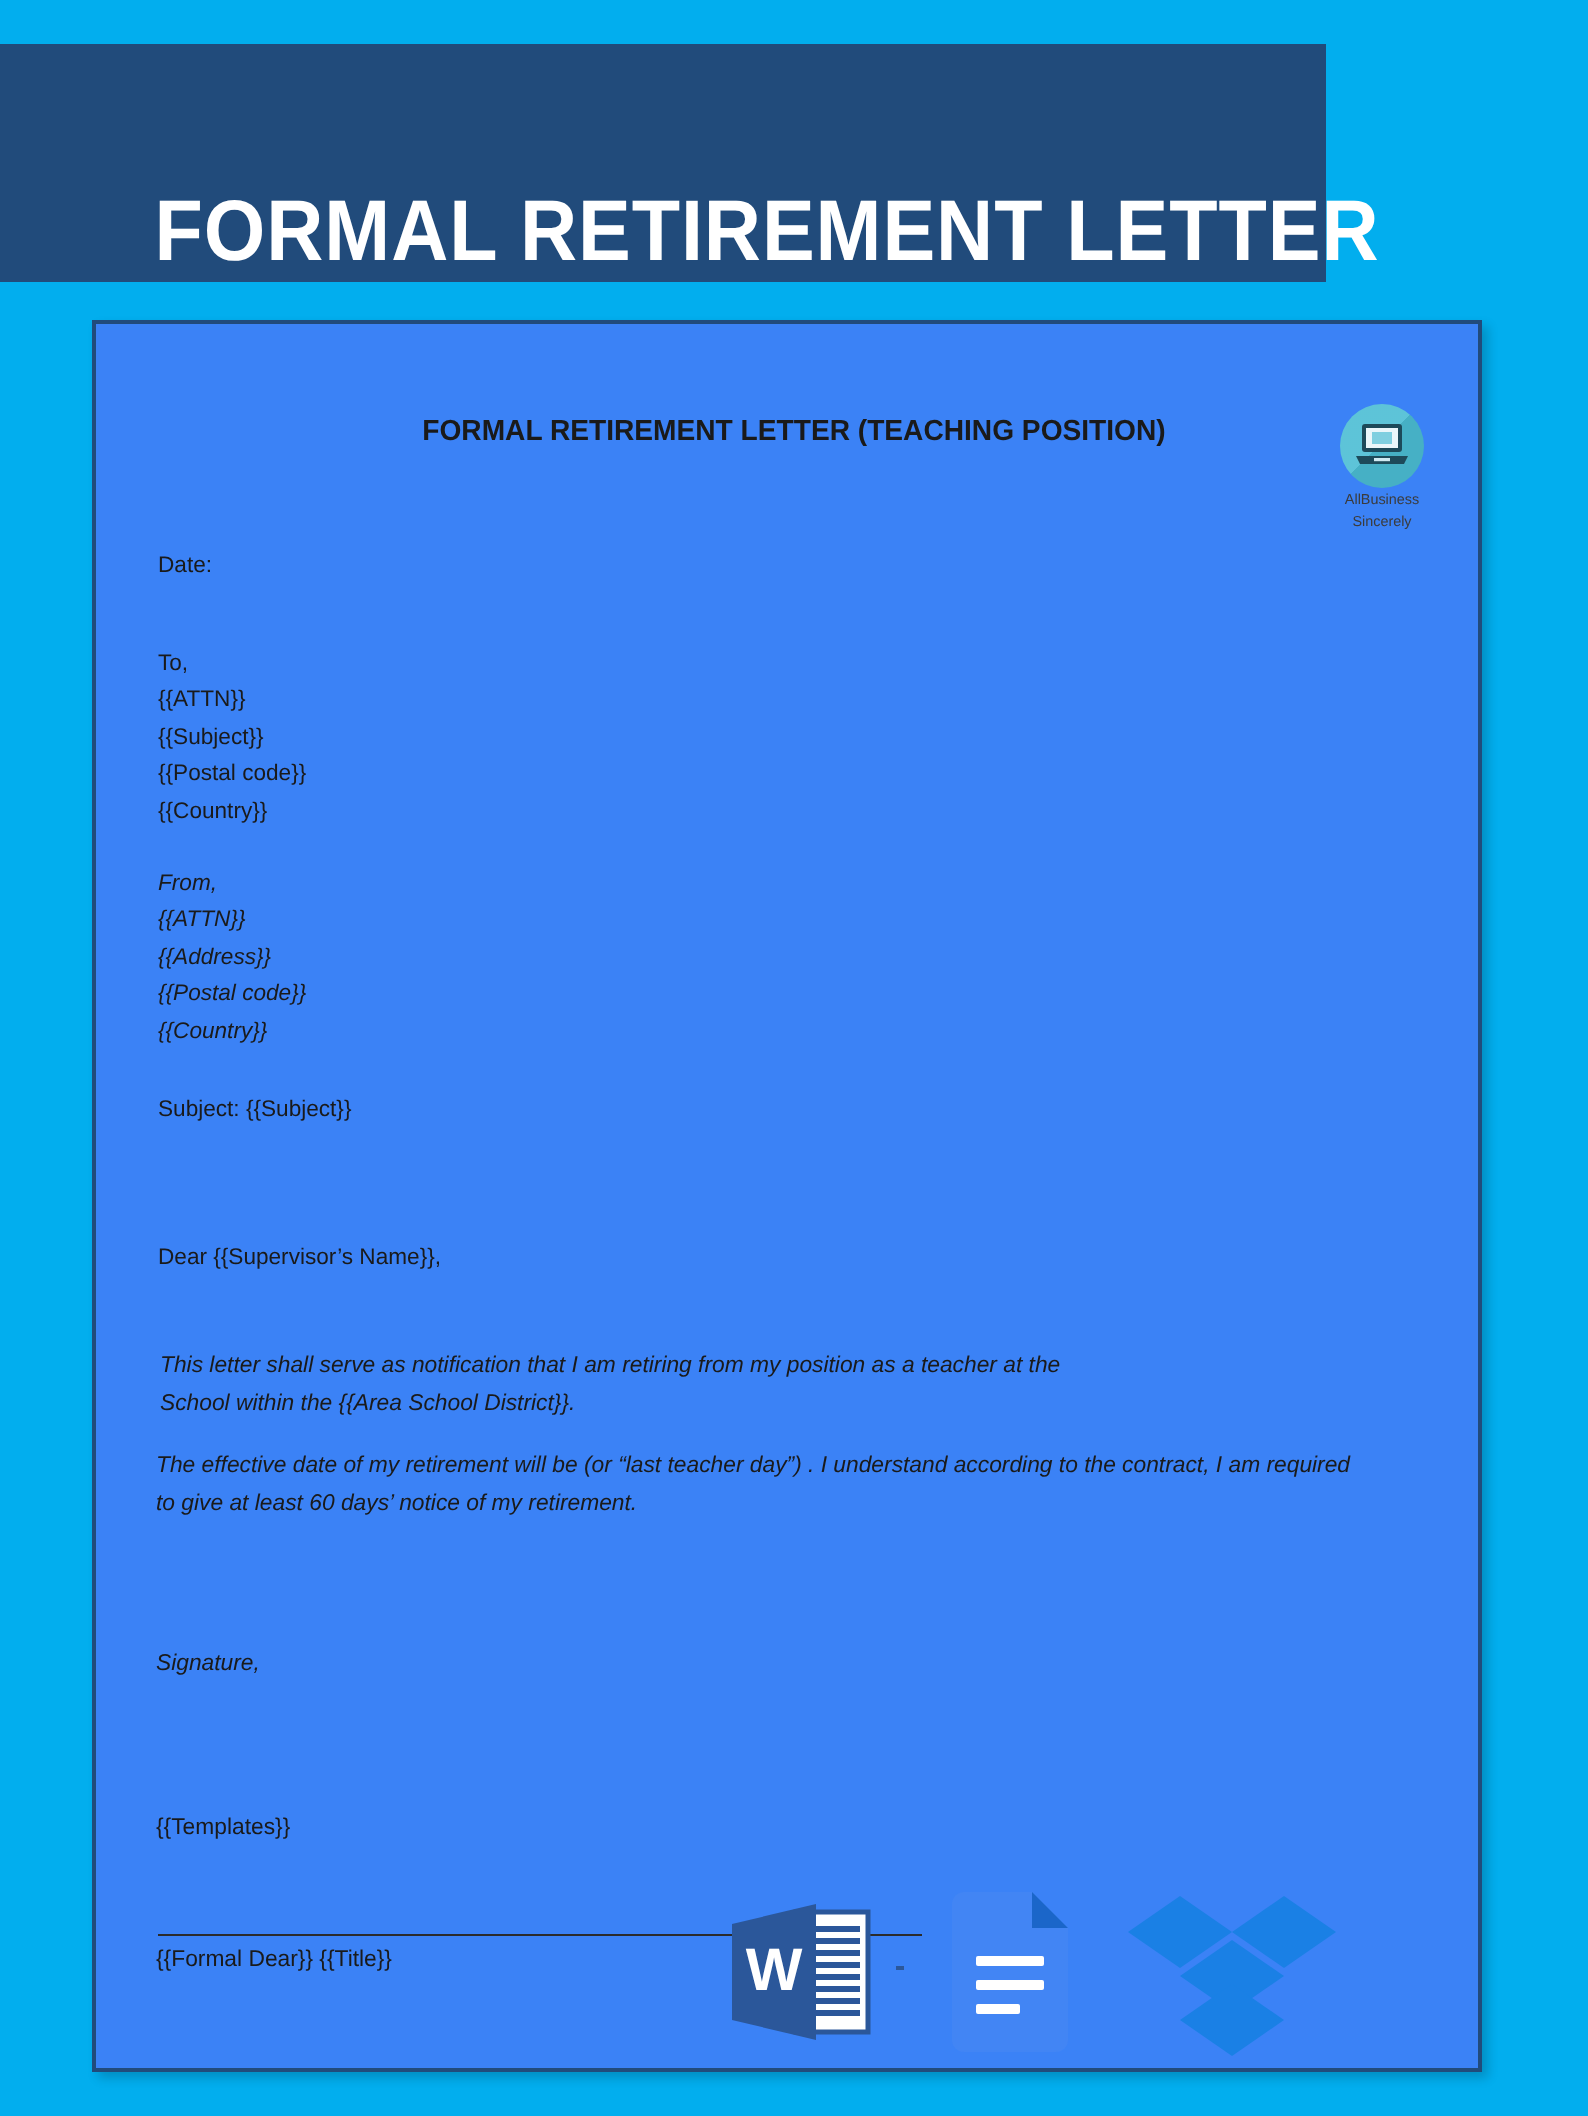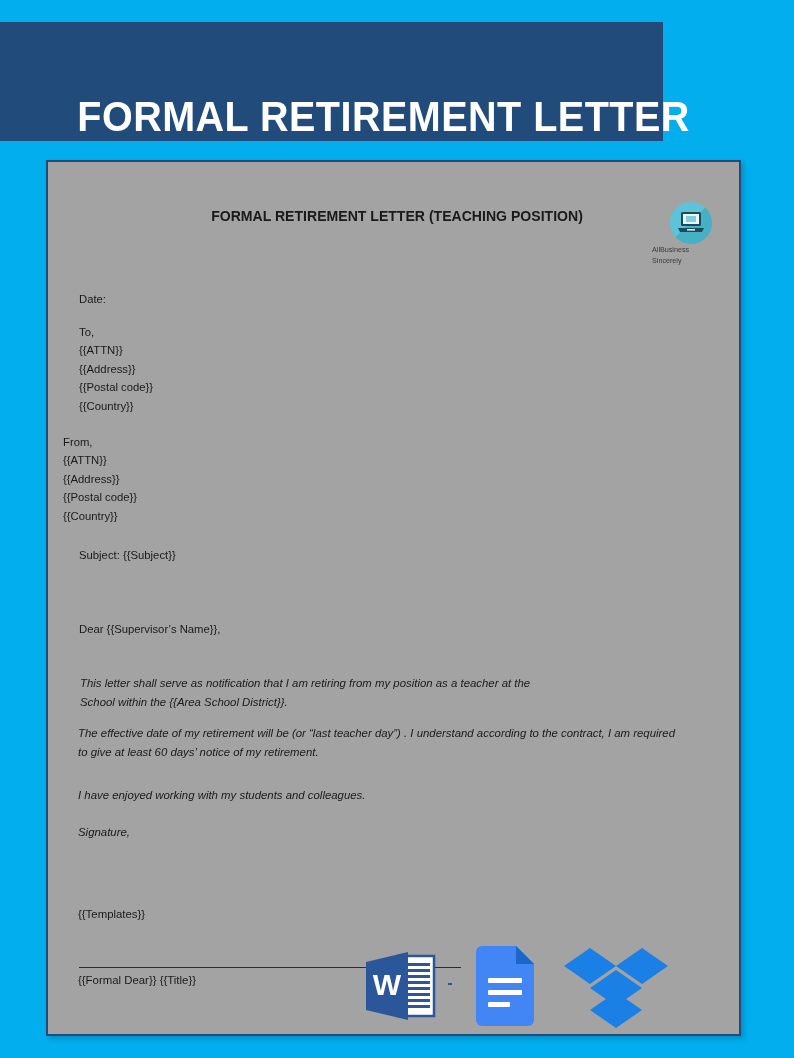--- a/index.html
+++ b/index.html
@@ -31,21 +31,21 @@
     transform: scaleX(0.92);
     transform-origin: left center;
     white-space: nowrap;
   }
 
   
   #page {
     position: absolute;
     left: 46px; top: 160px;
     width: 695px; height: 876px;
-    background: #a3a3a3;
+    background: #3b82f6;
     border: 2px solid #214B7B;
     box-shadow: 3px 3px 5px rgba(0,0,0,0.18);
     overflow: hidden;
   }
 
   
   #doc-title-row {
     position: absolute;
     left: 0; top: 40px;
     width: 100%;
@@ -62,20 +62,21 @@
     transform: scaleX(0.97);
     transform-origin: center;
     white-space: nowrap;
   }
 
   
   #abt-logo {
     position: absolute;
     left: 604px; top: 0px;
     width: 78px;
+    text-align: center;
   }
   #abt-badge {
     width: 42px; height: 42px;
     margin: 0 auto;
     border-radius: 50%;
     background: #4BBDD4;
     position: relative;
     overflow: hidden;
   }
   #abt-badge .shade {
@@ -91,23 +92,23 @@
   }
 
   
   .doc-text {
     position: absolute;
     font-size: 11.3px;
     color: #1a1a1a;
     line-height: 18.4px;
     white-space: pre-line;
   }
-  #date-line   { left: 31px; top: 112px; margin-top: 16px; }
+  #date-line   { left: 31px; top: 112px; }
   #to-block    { left: 31px; top: 161px; }
-  #from-block  { left: 15px; top: 271px; }
+  #from-block  { left: 31px; top: 271px; font-style: italic; }
   #subject-line{ left: 31px; top: 384px; }
   #salutation  { left: 31px; top: 458px; }
 
   .para {
     position: absolute;
     font-size: 11.4px;
     color: #1a1a1a;
     line-height: 19px;
     font-style: italic;
   }
@@ -170,34 +171,33 @@
         </svg>
       </div>
       <div class="abt-text">AllBusiness</div>
       <div class="abt-text">Sincerely</div>
     </div>
   </div>
 
   <div class="doc-text" id="date-line">Date:</div>
   <div class="doc-text" id="to-block">To,
 {{ATTN}}
-{{Address}}
+{{Subject}}
 {{Postal code}}
 {{Country}}</div>
   <div class="doc-text" id="from-block">From,
 {{ATTN}}
 {{Address}}
 {{Postal code}}
 {{Country}}</div>
   <div class="doc-text" id="subject-line">Subject: {{Subject}}</div>
   <div class="doc-text" id="salutation">Dear {{Supervisor’s Name}},</div>
 
   <div class="para" id="para-1">This letter shall serve as notification that I am retiring from my position as a teacher at the School within the {{Area School District}}.</div>
   <div class="para" id="para-2">The effective date of my retirement will be (or “last teacher day”) . I understand according to the contract, I am required to give at least 60 days’ notice of my retirement.</div>
-  <div class="para" id="para-3">I have enjoyed working with my students and colleagues.</div>
   <div class="para" id="closing">Signature,</div>
 
   <div id="signature-field">{{Templates}}</div>
   <div id="sign-line"></div>
   <div id="sign-name">{{Formal Dear}} {{Title}}</div>
 
   <div id="app-icons">
 
     <div class="app-icon" id="icon-word">
       <svg width="88" height="68" viewBox="0 0 88 68">

